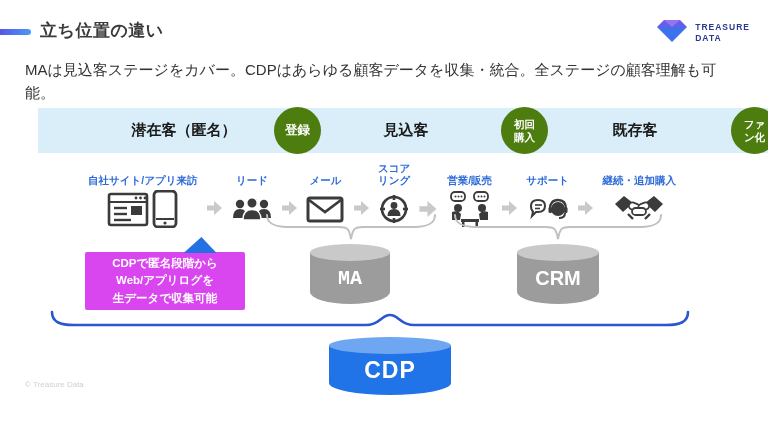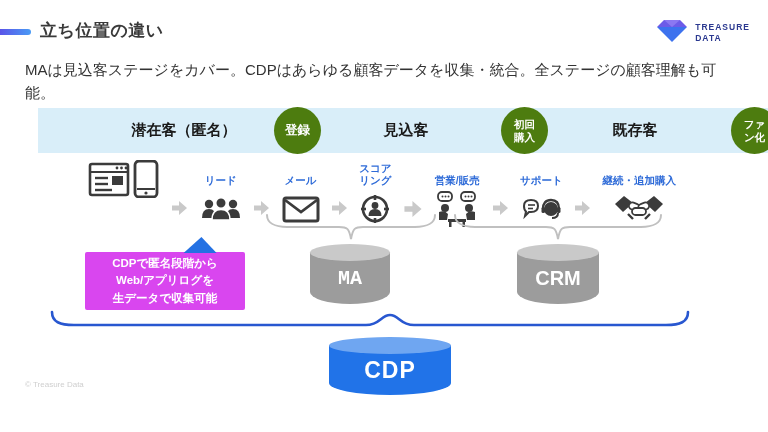--- a/index.html
+++ b/index.html
@@ -92,20 +92,21 @@
   <div class="milestone ms-2" style="white-space: pre-line;">初回
 購入</div>
   <div class="stage-label stage-3">既存客</div>
   <div class="milestone ms-3" style="white-space: pre-line;">ファ
 ン化</div>
 </div>
 
 <div class="journey">
 
   <div class="step">
+    <div class="step-label">自社サイト/アプリ来訪</div>
     <div class="step-icon">
       <svg width="72" height="38" viewBox="0 0 72 38">
         <rect x="2" y="4" width="38" height="31" rx="2" fill="none" stroke="#3b3b3b" stroke-width="2.6"></rect>
         <line x1="2" y1="12" x2="40" y2="12" stroke="#3b3b3b" stroke-width="2.2"></line>
         <circle cx="29" cy="8" r="1.4" fill="#3b3b3b"></circle>
           <circle cx="33.5" cy="8" r="1.4" fill="#3b3b3b"></circle>
           <circle cx="38" cy="8" r="1.4" fill="#3b3b3b"></circle>
         <line x1="7" y1="18" x2="20" y2="18" stroke="#3b3b3b" stroke-width="2.4"></line>
         <line x1="7" y1="24" x2="20" y2="24" stroke="#3b3b3b" stroke-width="2.4"></line>
         <line x1="7" y1="30" x2="24" y2="30" stroke="#3b3b3b" stroke-width="2.4"></line>

